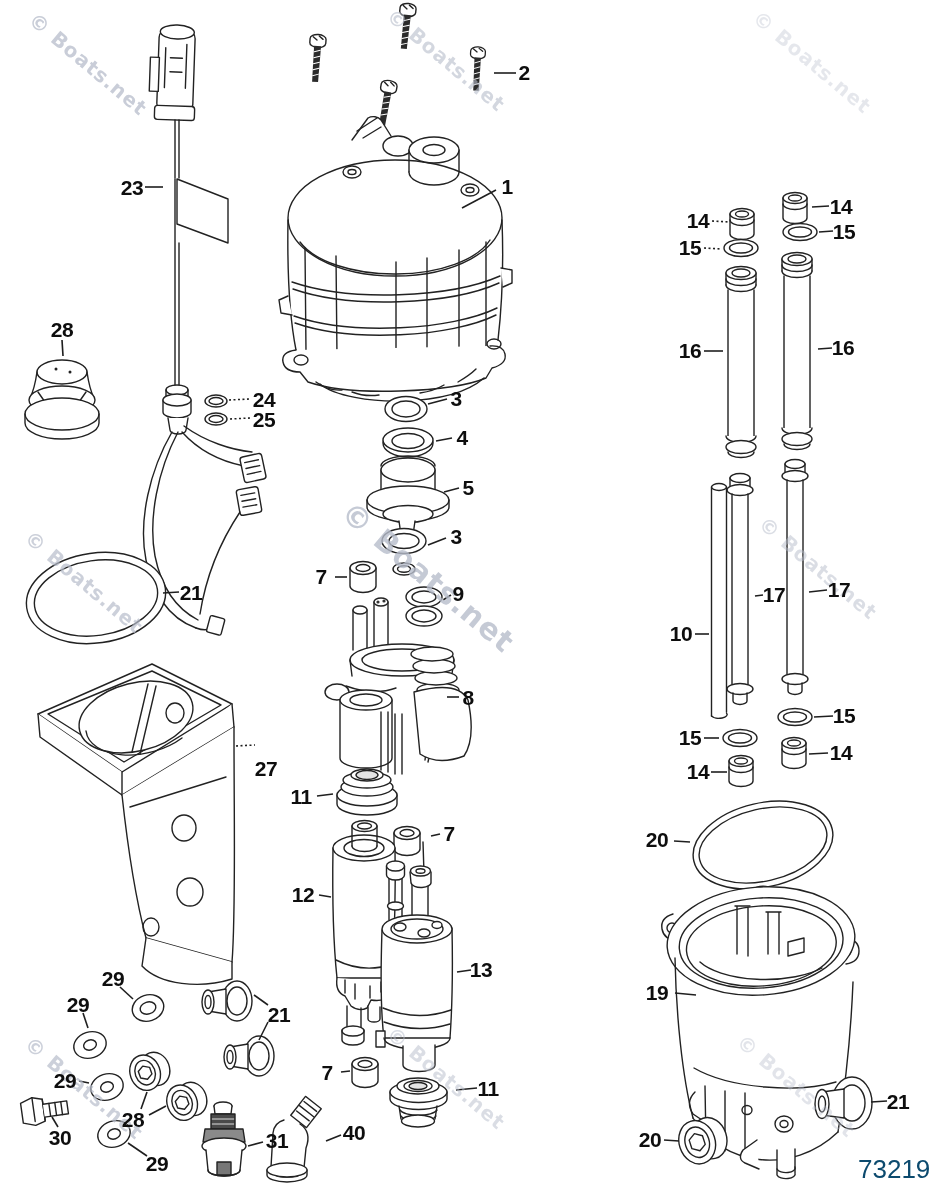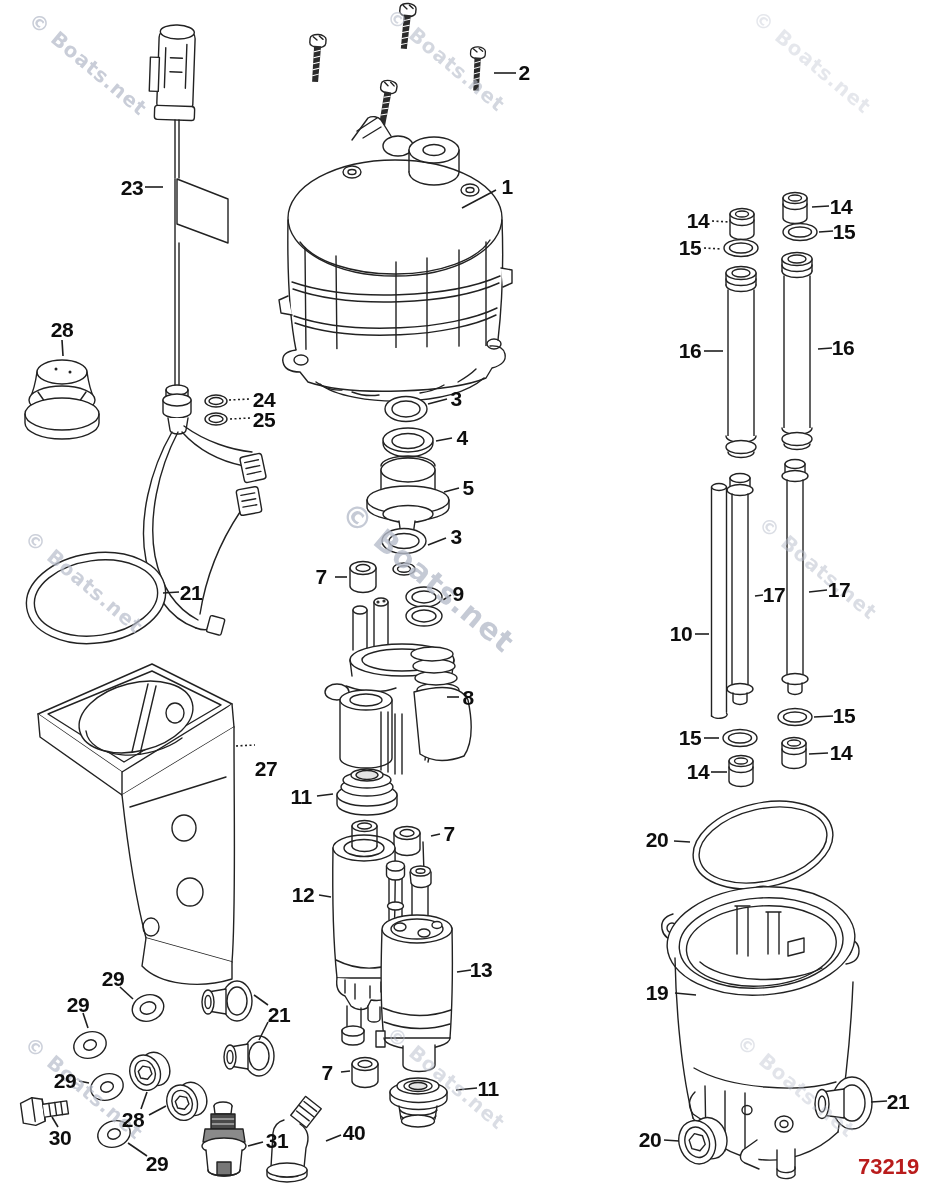--- a/index.html
+++ b/index.html
@@ -13,21 +13,21 @@
     position:absolute;font-family:"DejaVu Sans",sans-serif;font-weight:bold;
     white-space:nowrap;transform:translate(-50%,-50%) rotate(40deg);
     letter-spacing:1px;user-select:none;
   }
   .callout{
     position:absolute;transform:translate(-50%,-50%);
     font-weight:bold;font-size:21px;color:#0e0e0e;letter-spacing:-0.5px;
     font-family:"Liberation Sans",sans-serif;line-height:1;
   }
   .partnum{
-    position:absolute;font-weight:bold;font-size:22px;color:#b91c1c;
+    position:absolute;font-weight:normal;font-size:26px;color:#0c4a6e;
     font-family:"Liberation Sans",sans-serif;letter-spacing:0px;
   }
 </style>
 </head>
 <body>
 
 <div class="stage">
 
 <svg class="art" width="952" height="1200" viewBox="0 0 952 1200">
 <g stroke="#222" stroke-width="1.4" fill="none" stroke-linecap="round" stroke-linejoin="round">

